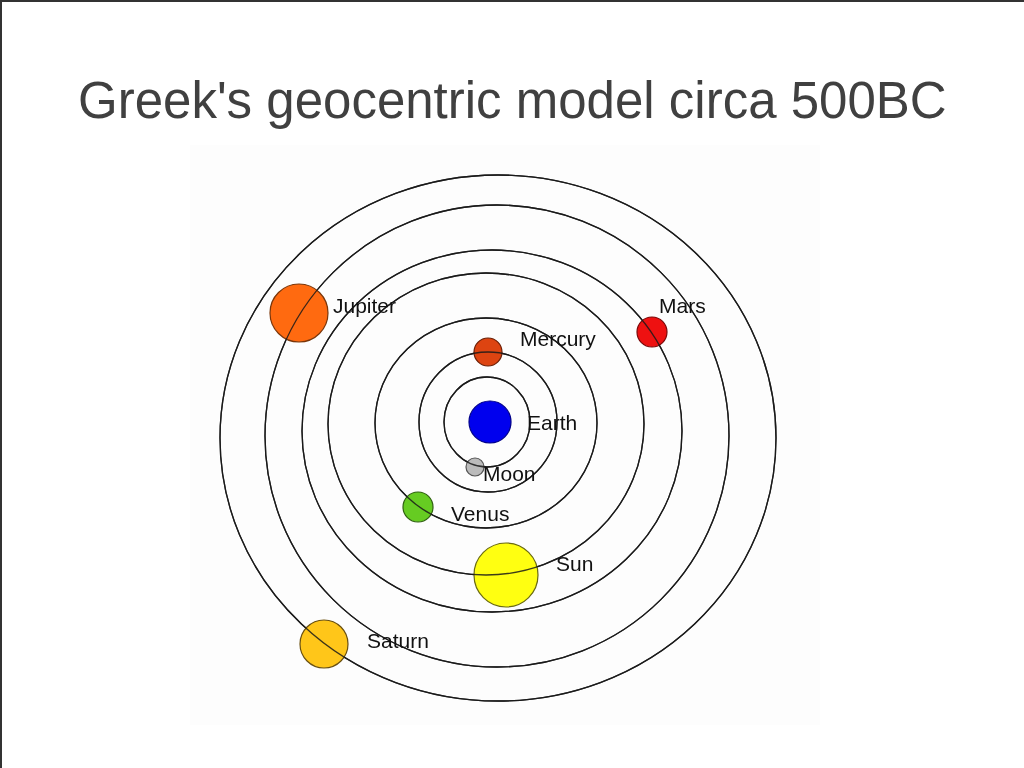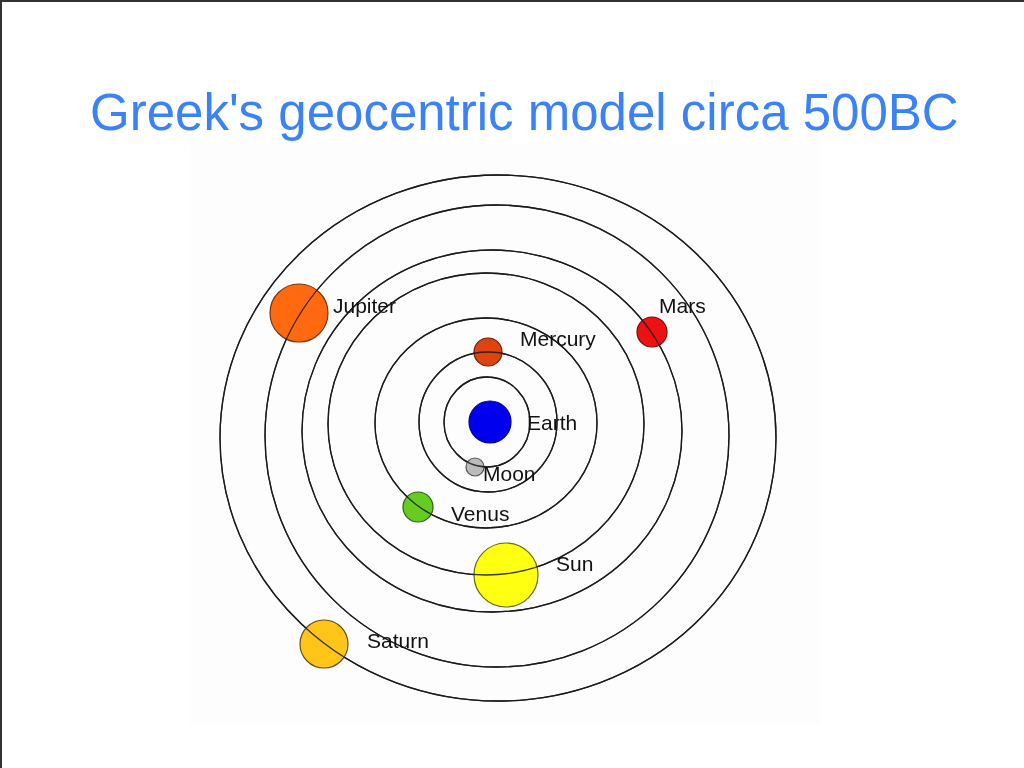--- a/index.html
+++ b/index.html
@@ -19,26 +19,26 @@
     left: 0; top: 0;
     width: 1024px; height: 768px;
     box-sizing: border-box;
     border-top: 2px solid #333333;
     border-left: 2px solid #333333;
   }
   .slide-title {
     position: absolute;
     left: 74px;
     top: 66px;
-    margin: 16px;
+    margin: 4px;
     font-family: "Liberation Sans", sans-serif;
     font-weight: normal;
     font-size: 51px;
     line-height: 62px;
-    color: #3b82f6;
+    color: #404040;
     white-space: nowrap;
   }
   .diagram-panel {
     position: absolute;
     left: 190px;
     top: 145px;
     width: 630px;
     height: 580px;
     background: #fdfdfd;
   }

